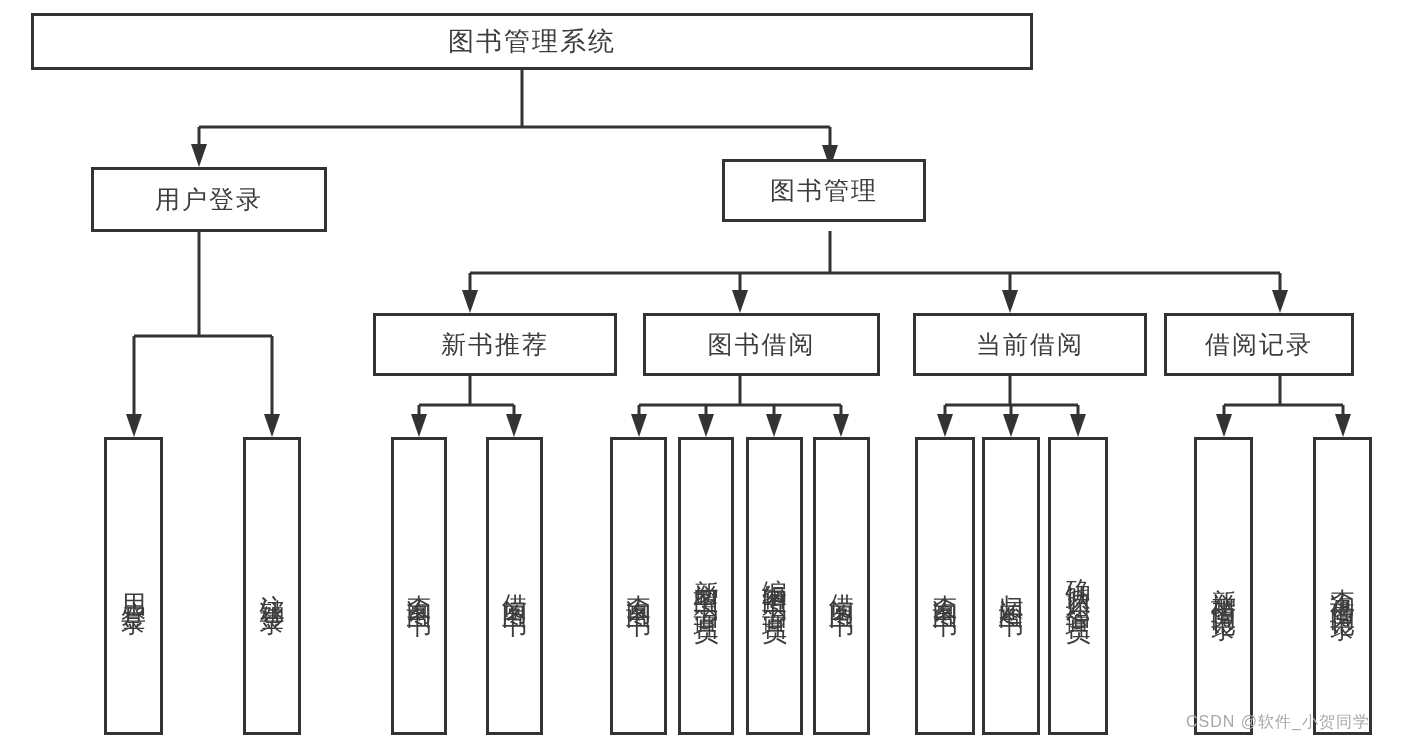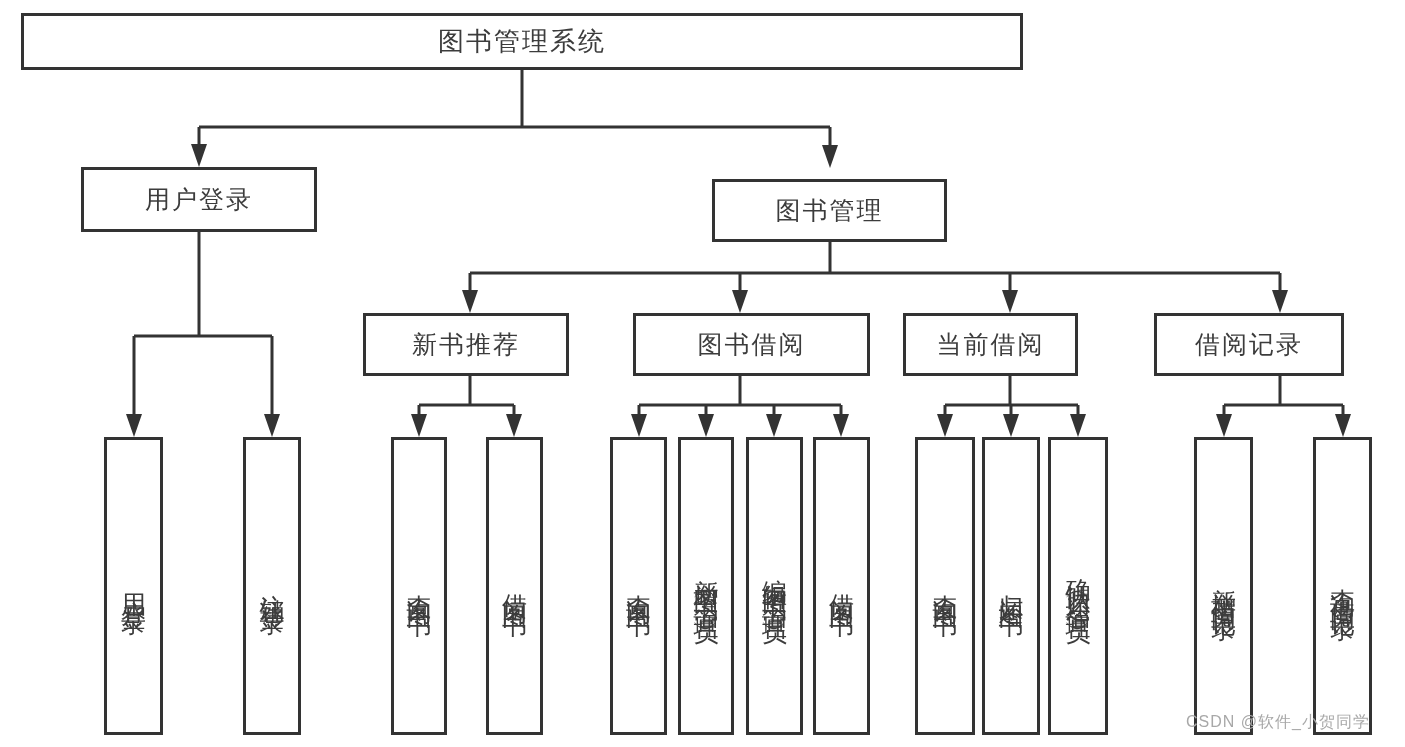--- a/index.html
+++ b/index.html
@@ -5,21 +5,21 @@
   html,body{margin:0;padding:0;background:#ffffff;}
   body{font-family:"Liberation Sans","DejaVu Sans",sans-serif;}
   #stage{position:relative;width:1405px;height:747px;background:#ffffff;overflow:hidden;}
   #wires{position:absolute;left:0;top:0;width:1405px;height:747px;}
   .box{
     position:absolute;box-sizing:border-box;
     border:3px solid #333333;background:#ffffff;
     display:flex;align-items:center;justify-content:center;
     color:#3c3c3c;z-index:2;
   }
-  .h{font-size:25px;letter-spacing:2px;white-space:nowrap;}
+  .h{font-size:25px;letter-spacing:2px;white-space:nowrap;margin-left:10px;}
   .root{font-size:26px;}
   .v{
     writing-mode:vertical-rl;text-orientation:mixed;
     font-size:25px;letter-spacing:6px;line-height:1;
   }
   .v span{display:block;}
   #watermark{
     position:absolute;left:1186px;top:712px;z-index:6;
     font-size:16px;color:#a8a8a8;letter-spacing:1px;white-space:nowrap;
   }
@@ -69,31 +69,31 @@
     </g>
   </svg>
 
   <div class="box h root" style="left:21px;top:13px;width:1002px;height:57px">
     <span>图书管理系统</span>
   </div>
 
   <div class="box h" style="left:81px;top:167px;width:236px;height:65px">
     <span>用户登录</span>
   </div>
-  <div class="box h" style="left:712px;top:179px;width:235px;height:63px">
+  <div class="box h" style="left:712px;top:159px;width:204px;height:63px">
     <span>图书管理</span>
   </div>
 
-  <div class="box h" style="left:363px;top:313px;width:206px;height:63px">
+  <div class="box h" style="left:363px;top:313px;width:244px;height:63px">
     <span>新书推荐</span>
   </div>
   <div class="box h" style="left:633px;top:313px;width:237px;height:63px">
     <span>图书借阅</span>
   </div>
-  <div class="box h" style="left:903px;top:313px;width:175px;height:63px">
+  <div class="box h" style="left:903px;top:313px;width:234px;height:63px">
     <span>当前借阅</span>
   </div>
   <div class="box h" style="left:1154px;top:313px;width:190px;height:63px">
     <span>借阅记录</span>
   </div>
 
   <div class="box v" style="left:104px;top:437px;width:59px;height:298px">
     <span>用户登录</span>
   </div>
   <div class="box v" style="left:243px;top:437px;width:58px;height:298px">

